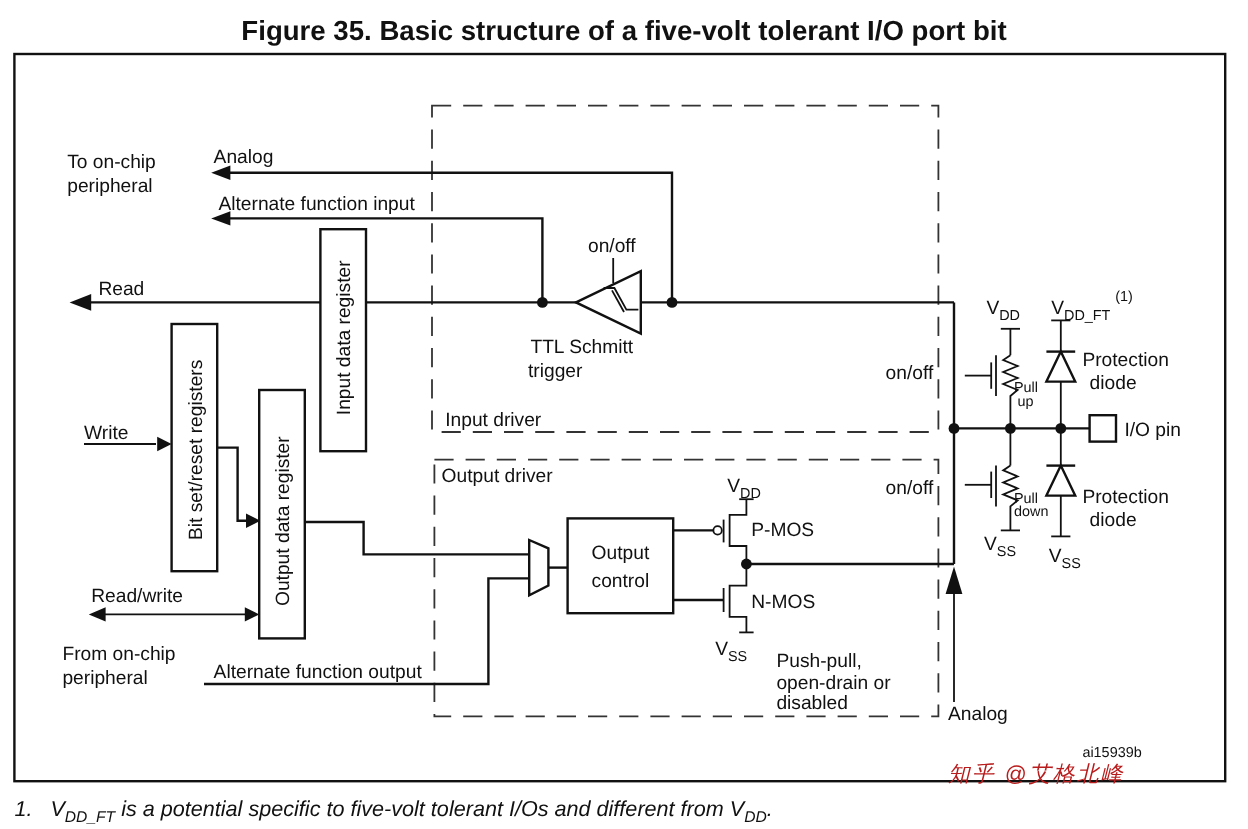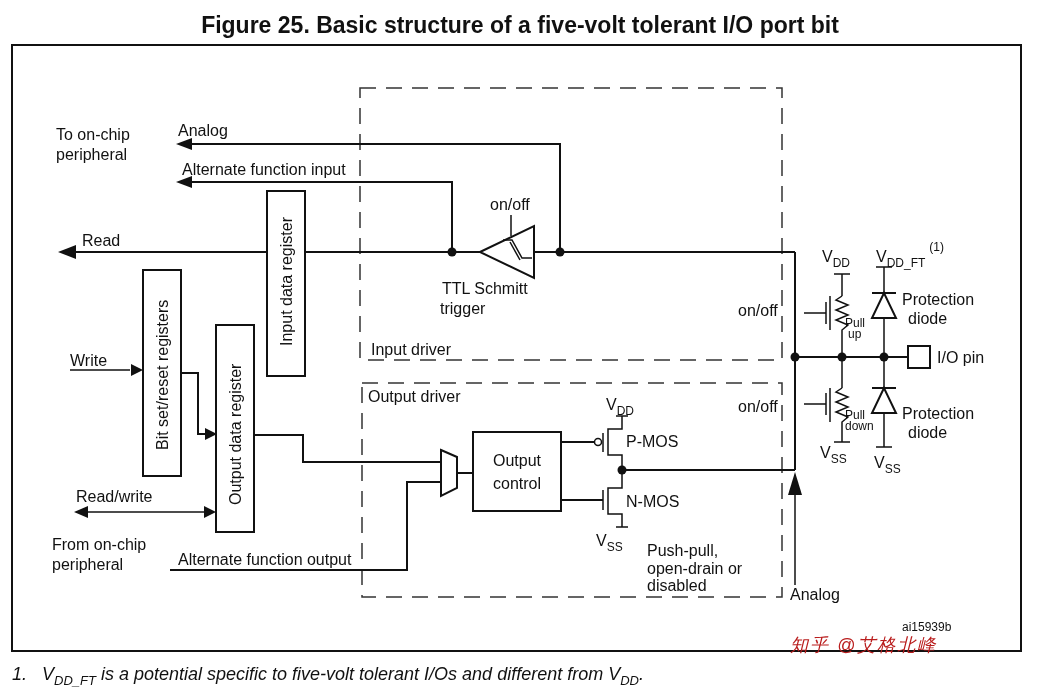--- a/index.html
+++ b/index.html
@@ -19,21 +19,21 @@
   .dot { fill:#111; }
   .arrow { fill:#111; }
   #footnote { position:absolute; left:12px; top:664px; font-size:18px;font-style:italic; }
   #footnote sub { font-size:13px; }
   #watermark { position:absolute; left:790px; top:633px; font-size:18px; color:#b91c1c;
                letter-spacing:2px;font-style:italic; }
 </style>
 </head>
 <body>
 
-<div id="title">Figure 25. Basic structure of a five-volt tolerant I/O port bit</div>
+<div id="title">Figure 35. Basic structure of a five-volt tolerant I/O port bit</div>
 
 <svg id="diagram" width="1040" height="691" viewBox="0 0 1040 691">
   <defs>
     <marker id="arrL" markerWidth="10" markerHeight="10" refX="0" refY="5" orient="auto"></marker>
   </defs>
 
   <rect x="12" y="45" width="1009" height="606" fill="none" stroke="#111" stroke-width="2"></rect>
 
   <rect x="360" y="88" width="422" height="272" class="dash"></rect>
 

